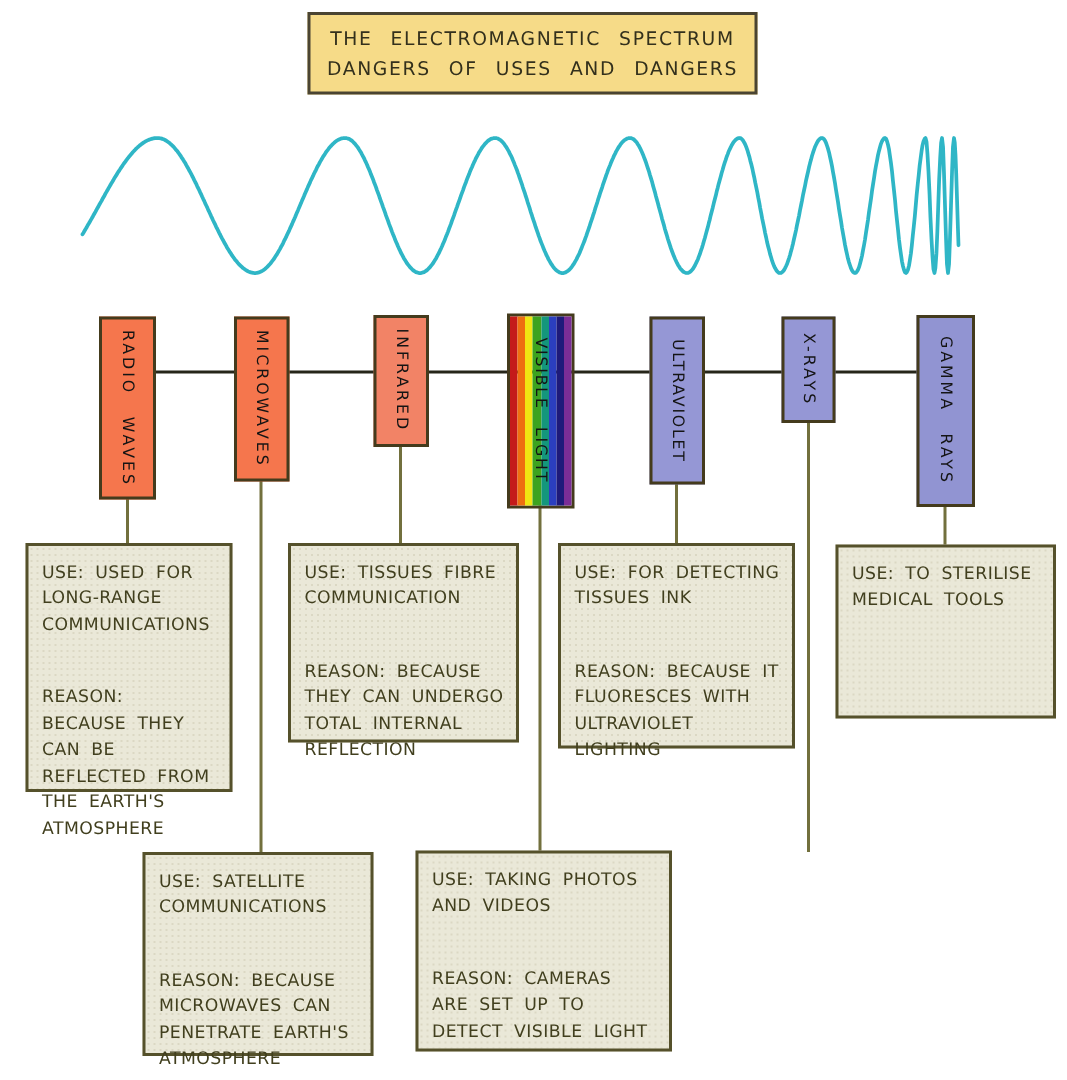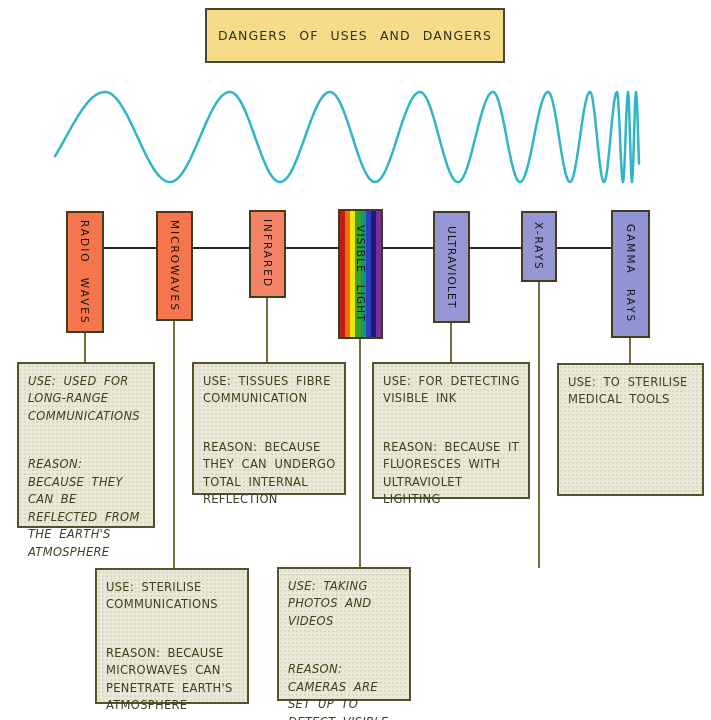--- a/index.html
+++ b/index.html
@@ -43,20 +43,21 @@
 </head>
 <body>
 
 <div class="canvas">
 
   <svg class="wave-svg" width="711" height="720">
     <polyline id="wave-line" fill="none" stroke-width="2.5" stroke-linecap="round" stroke-linejoin="round" points="55.0,156.2 55.7,155.1 56.3,154.0 57.0,152.8 57.7,151.7 58.3,150.5 59.0,149.4 59.7,148.2 60.3,147.1 61.0,145.9 61.7,144.7 62.3,143.5 63.0,142.3 63.7,141.1 64.3,139.9 65.0,138.7 65.7,137.5 66.3,136.3 67.0,135.1 67.7,133.9 68.3,132.7 69.0,131.5 69.7,130.3 70.3,129.1 71.0,127.9 71.7,126.7 72.3,125.6 73.0,124.4 73.7,123.2 74.3,122.1 75.0,121.0 75.7,119.8 76.3,118.7 77.0,117.6 77.7,116.6 78.3,115.5 79.0,114.4 79.7,113.4 80.3,112.4 81.0,111.4 81.7,110.4 82.3,109.4 83.0,108.5 83.7,107.6 84.3,106.7 85.0,105.8 85.7,104.9 86.3,104.1 87.0,103.3 87.7,102.5 88.3,101.7 89.0,101.0 89.7,100.3 90.3,99.6 91.0,98.9 91.7,98.3 92.3,97.7 93.0,97.1 93.7,96.6 94.3,96.1 95.0,95.6 95.7,95.1 96.3,94.7 97.0,94.3 97.7,93.9 98.3,93.6 99.0,93.3 99.7,93.0 100.3,92.8 101.0,92.6 101.7,92.4 102.3,92.3 103.0,92.1 103.7,92.1 104.3,92.0 105.0,92.0 105.7,92.0 106.3,92.1 107.0,92.2 107.7,92.4 108.3,92.6 109.0,92.8 109.6,93.1 110.3,93.5 111.0,93.9 111.6,94.3 112.3,94.8 113.0,95.3 113.6,95.9 114.3,96.5 114.9,97.1 115.6,97.8 116.3,98.5 116.9,99.3 117.6,100.1 118.3,100.9 118.9,101.8 119.6,102.7 120.3,103.7 120.9,104.7 121.6,105.7 122.2,106.7 122.9,107.8 123.6,108.9 124.2,110.1 124.9,111.3 125.6,112.5 126.2,113.7 126.9,114.9 127.6,116.2 128.2,117.5 128.9,118.8 129.5,120.1 130.2,121.5 130.9,122.8 131.5,124.2 132.2,125.6 132.9,127.0 133.5,128.4 134.2,129.8 134.8,131.2 135.5,132.7 136.2,134.1 136.8,135.6 137.5,137.0 138.2,138.4 138.8,139.9 139.5,141.3 140.2,142.8 140.8,144.2 141.5,145.6 142.1,147.0 142.8,148.4 143.5,149.8 144.1,151.2 144.8,152.5 145.5,153.9 146.1,155.2 146.8,156.5 147.4,157.8 148.1,159.1 148.8,160.3 149.4,161.5 150.1,162.7 150.8,163.9 151.4,165.1 152.1,166.2 152.8,167.3 153.4,168.3 154.1,169.3 154.7,170.3 155.4,171.3 156.1,172.2 156.7,173.1 157.4,173.9 158.1,174.7 158.7,175.5 159.4,176.2 160.1,176.9 160.7,177.5 161.4,178.1 162.0,178.7 162.7,179.2 163.4,179.7 164.0,180.1 164.7,180.5 165.4,180.9 166.0,181.2 166.7,181.4 167.3,181.6 168.0,181.8 168.7,181.9 169.3,182.0 170.0,182.0 170.7,182.0 171.3,181.9 172.0,181.8 172.7,181.6 173.3,181.3 174.0,181.0 174.7,180.7 175.3,180.3 176.0,179.8 176.7,179.3 177.3,178.7 178.0,178.1 178.7,177.4 179.3,176.7 180.0,176.0 180.7,175.2 181.3,174.3 182.0,173.4 182.7,172.5 183.3,171.5 184.0,170.4 184.7,169.4 185.3,168.3 186.0,167.1 186.7,165.9 187.3,164.7 188.0,163.5 188.7,162.2 189.3,160.8 190.0,159.5 190.7,158.1 191.3,156.7 192.0,155.3 192.7,153.9 193.3,152.4 194.0,150.9 194.7,149.4 195.3,147.9 196.0,146.4 196.7,144.8 197.3,143.3 198.0,141.7 198.7,140.1 199.3,138.6 200.0,137.0 200.7,135.4 201.3,133.9 202.0,132.3 202.7,130.7 203.3,129.2 204.0,127.6 204.7,126.1 205.3,124.6 206.0,123.1 206.7,121.6 207.3,120.1 208.0,118.7 208.7,117.3 209.3,115.9 210.0,114.5 210.7,113.2 211.3,111.8 212.0,110.5 212.7,109.3 213.3,108.1 214.0,106.9 214.7,105.7 215.3,104.6 216.0,103.6 216.7,102.5 217.3,101.5 218.0,100.6 218.7,99.7 219.3,98.8 220.0,98.0 220.7,97.3 221.3,96.6 222.0,95.9 222.7,95.3 223.3,94.7 224.0,94.2 224.7,93.7 225.3,93.3 226.0,93.0 226.7,92.7 227.3,92.4 228.0,92.2 228.7,92.1 229.3,92.0 230.0,92.0 230.7,92.0 231.3,92.2 232.0,92.4 232.7,92.6 233.3,93.0 234.0,93.4 234.7,93.9 235.3,94.5 236.0,95.2 236.7,95.9 237.3,96.7 238.0,97.6 238.7,98.5 239.3,99.5 240.0,100.6 240.7,101.7 241.3,102.9 242.0,104.2 242.7,105.5 243.3,106.9 244.0,108.3 244.7,109.8 245.3,111.3 246.0,112.9 246.7,114.5 247.3,116.2 248.0,117.8 248.7,119.6 249.3,121.3 250.0,123.1 250.7,124.9 251.3,126.7 252.0,128.6 252.7,130.4 253.3,132.3 254.0,134.2 254.7,136.1 255.3,137.9 256.0,139.8 256.7,141.7 257.3,143.6 258.0,145.4 258.7,147.3 259.3,149.1 260.0,150.9 260.7,152.7 261.3,154.4 262.0,156.2 262.7,157.8 263.3,159.5 264.0,161.1 264.7,162.7 265.3,164.2 266.0,165.7 266.7,167.1 267.3,168.5 268.0,169.8 268.7,171.1 269.3,172.3 270.0,173.4 270.7,174.5 271.3,175.5 272.0,176.4 272.7,177.3 273.3,178.1 274.0,178.8 274.7,179.5 275.3,180.1 276.0,180.6 276.7,181.0 277.3,181.4 278.0,181.6 278.7,181.8 279.3,182.0 280.0,182.0 280.7,182.0 281.3,181.8 282.0,181.6 282.7,181.4 283.3,181.0 284.0,180.6 284.7,180.1 285.3,179.5 286.0,178.8 286.7,178.1 287.3,177.3 288.0,176.4 288.7,175.5 289.3,174.5 290.0,173.4 290.7,172.3 291.3,171.1 292.0,169.8 292.7,168.5 293.3,167.1 294.0,165.7 294.7,164.2 295.3,162.7 296.0,161.1 296.7,159.5 297.3,157.8 298.0,156.2 298.7,154.4 299.3,152.7 300.0,150.9 300.7,149.1 301.3,147.3 302.0,145.4 302.7,143.6 303.3,141.7 304.0,139.8 304.7,137.9 305.3,136.1 306.0,134.2 306.7,132.3 307.3,130.4 308.0,128.6 308.7,126.7 309.3,124.9 310.0,123.1 310.7,121.3 311.3,119.6 312.0,117.8 312.7,116.2 313.3,114.5 314.0,112.9 314.7,111.3 315.3,109.8 316.0,108.3 316.7,106.9 317.3,105.5 318.0,104.2 318.7,102.9 319.3,101.7 320.0,100.6 320.7,99.5 321.3,98.5 322.0,97.6 322.7,96.7 323.3,95.9 324.0,95.2 324.7,94.5 325.3,93.9 326.0,93.4 326.7,93.0 327.3,92.6 328.0,92.4 328.7,92.2 329.3,92.0 330.0,92.0 330.7,92.0 331.3,92.2 332.0,92.4 332.6,92.8 333.3,93.2 334.0,93.7 334.6,94.3 335.3,95.0 336.0,95.8 336.6,96.7 337.3,97.7 337.9,98.7 338.6,99.9 339.3,101.1 339.9,102.4 340.6,103.7 341.3,105.2 341.9,106.7 342.6,108.3 343.2,109.9 343.9,111.6 344.6,113.3 345.2,115.1 345.9,116.9 346.5,118.8 347.2,120.7 347.9,122.7 348.5,124.7 349.2,126.7 349.9,128.7 350.5,130.8 351.2,132.8 351.8,134.9 352.5,137.0 353.2,139.1 353.8,141.2 354.5,143.2 355.1,145.3 355.8,147.3 356.5,149.3 357.1,151.3 357.8,153.3 358.5,155.2 359.1,157.1 359.8,158.9 360.4,160.7 361.1,162.4 361.8,164.1 362.4,165.7 363.1,167.3 363.8,168.8 364.4,170.3 365.1,171.6 365.7,172.9 366.4,174.1 367.1,175.3 367.7,176.3 368.4,177.3 369.0,178.2 369.7,179.0 370.4,179.7 371.0,180.3 371.7,180.8 372.4,181.2 373.0,181.6 373.7,181.8 374.3,182.0 375.0,182.0 375.7,182.0 376.3,181.8 377.0,181.6 377.6,181.2 378.3,180.8 379.0,180.3 379.6,179.7 380.3,179.0 381.0,178.2 381.6,177.3 382.3,176.3 382.9,175.3 383.6,174.1 384.3,172.9 384.9,171.6 385.6,170.3 386.3,168.8 386.9,167.3 387.6,165.7 388.2,164.1 388.9,162.4 389.6,160.7 390.2,158.9 390.9,157.1 391.5,155.2 392.2,153.3 392.9,151.3 393.5,149.3 394.2,147.3 394.9,145.3 395.5,143.2 396.2,141.2 396.8,139.1 397.5,137.0 398.2,134.9 398.8,132.8 399.5,130.8 400.1,128.7 400.8,126.7 401.5,124.7 402.1,122.7 402.8,120.7 403.5,118.8 404.1,116.9 404.8,115.1 405.4,113.3 406.1,111.6 406.8,109.9 407.4,108.3 408.1,106.7 408.8,105.2 409.4,103.7 410.1,102.4 410.7,101.1 411.4,99.9 412.1,98.7 412.7,97.7 413.4,96.7 414.0,95.8 414.7,95.0 415.4,94.3 416.0,93.7 416.7,93.2 417.4,92.8 418.0,92.4 418.7,92.2 419.3,92.0 420.0,92.0 420.7,92.1 421.3,92.3 422.0,92.6 422.7,93.1 423.3,93.7 424.0,94.4 424.7,95.3 425.3,96.3 426.0,97.4 426.7,98.7 427.3,100.0 428.0,101.5 428.7,103.1 429.3,104.7 430.0,106.5 430.7,108.4 431.3,110.3 432.0,112.4 432.7,114.5 433.3,116.7 434.0,118.9 434.7,121.2 435.3,123.6 436.0,126.0 436.7,128.4 437.3,130.8 438.0,133.3 438.7,135.8 439.3,138.2 440.0,140.7 440.7,143.2 441.3,145.6 442.0,148.0 442.7,150.4 443.3,152.8 444.0,155.1 444.7,157.3 445.3,159.5 446.0,161.6 446.7,163.7 447.3,165.6 448.0,167.5 448.7,169.3 449.3,170.9 450.0,172.5 450.7,174.0 451.3,175.3 452.0,176.6 452.7,177.7 453.3,178.7 454.0,179.6 454.7,180.3 455.3,180.9 456.0,181.4 456.7,181.7 457.3,181.9 458.0,182.0 458.7,181.9 459.3,181.7 460.0,181.3 460.6,180.7 461.3,180.0 462.0,179.2 462.6,178.2 463.3,177.0 463.9,175.7 464.6,174.3 465.3,172.8 465.9,171.1 466.6,169.3 467.2,167.4 467.9,165.4 468.6,163.2 469.2,161.0 469.9,158.7 470.5,156.4 471.2,153.9 471.9,151.4 472.5,148.9 473.2,146.3 473.8,143.6 474.5,141.0 475.2,138.3 475.8,135.7 476.5,133.0 477.2,130.4 477.8,127.7 478.5,125.1 479.1,122.6 479.8,120.1 480.5,117.6 481.1,115.3 481.8,113.0 482.4,110.8 483.1,108.6 483.8,106.6 484.4,104.7 485.1,102.9 485.7,101.2 486.4,99.7 487.1,98.3 487.7,97.0 488.4,95.8 489.0,94.8 489.7,94.0 490.4,93.3 491.0,92.7 491.7,92.3 492.3,92.1 493.0,92.0 493.7,92.1 494.3,92.5 495.0,93.2 495.6,94.1 496.3,95.3 497.0,96.7 497.6,98.3 498.3,100.2 498.9,102.3 499.6,104.6 500.2,107.1 500.9,109.7 501.6,112.5 502.2,115.5 502.9,118.6 503.5,121.8 504.2,125.1 504.9,128.4 505.5,131.8 506.2,135.3 506.8,138.7 507.5,142.2 508.1,145.6 508.8,148.9 509.5,152.2 510.1,155.4 510.8,158.5 511.4,161.5 512.1,164.3 512.8,166.9 513.4,169.4 514.1,171.7 514.7,173.8 515.4,175.7 516.0,177.3 516.7,178.7 517.4,179.9 518.0,180.8 518.7,181.5 519.3,181.9 520.0,182.0 520.7,181.9 521.3,181.5 522.0,180.9 522.7,180.0 523.3,178.9 524.0,177.5 524.7,176.0 525.3,174.2 526.0,172.2 526.7,170.0 527.3,167.6 528.0,165.1 528.7,162.3 529.3,159.5 530.0,156.5 530.7,153.4 531.3,150.3 532.0,147.0 532.7,143.7 533.3,140.4 534.0,137.0 534.7,133.6 535.3,130.3 536.0,127.0 536.7,123.7 537.3,120.6 538.0,117.5 538.7,114.5 539.3,111.7 540.0,108.9 540.7,106.4 541.3,104.0 542.0,101.8 542.7,99.8 543.3,98.0 544.0,96.5 544.7,95.1 545.3,94.0 546.0,93.1 546.7,92.5 547.3,92.1 548.0,92.0 548.7,92.2 549.3,92.8 550.0,93.8 550.7,95.2 551.3,97.0 552.0,99.1 552.7,101.6 553.3,104.4 554.0,107.5 554.7,110.9 555.3,114.5 556.0,118.3 556.7,122.3 557.3,126.4 558.0,130.6 558.7,134.9 559.3,139.1 560.0,143.4 560.7,147.6 561.3,151.7 562.0,155.7 562.7,159.5 563.3,163.1 564.0,166.5 564.7,169.6 565.3,172.4 566.0,174.9 566.7,177.0 567.3,178.8 568.0,180.2 568.7,181.2 569.3,181.8 570.0,182.0 570.7,181.8 571.3,181.0 572.0,179.8 572.7,178.1 573.3,176.0 574.0,173.4 574.7,170.4 575.3,167.1 576.0,163.5 576.7,159.5 577.3,155.3 578.0,150.9 578.7,146.4 579.3,141.7 580.0,137.0 580.7,132.3 581.3,127.6 582.0,123.1 582.7,118.7 583.3,114.5 584.0,110.5 584.7,106.9 585.3,103.6 586.0,100.6 586.7,98.0 587.3,95.9 588.0,94.2 588.7,93.0 589.3,92.2 590.0,92.0 590.7,92.5 591.3,94.0 592.0,96.5 592.7,99.8 593.3,104.0 594.0,108.9 594.7,114.5 595.3,120.6 596.0,127.0 596.7,133.6 597.3,140.4 598.0,147.0 598.7,153.4 599.3,159.5 600.0,165.1 600.7,170.0 601.3,174.2 602.0,177.5 602.7,180.0 603.3,181.5 604.0,182.0 604.6,181.4 605.3,179.8 606.0,177.1 606.6,173.4 607.3,168.8 607.9,163.5 608.5,157.4 609.2,150.9 609.9,144.0 610.5,137.0 611.1,130.0 611.8,123.1 612.5,116.6 613.1,110.5 613.8,105.2 614.4,100.6 615.0,96.9 615.7,94.2 616.4,92.6 617.0,92.0 617.7,94.7 618.3,102.5 619.0,114.5 619.7,129.2 620.3,144.8 621.0,159.5 621.7,171.5 622.3,179.3 623.0,182.0 623.6,178.6 624.3,168.8 624.9,154.2 625.5,137.0 626.1,119.8 626.8,105.2 627.4,95.4 628.0,92.0 628.7,98.0 629.3,114.5 630.0,137.0 630.7,159.5 631.3,176.0 632.0,182.0 632.7,176.0 633.3,159.5 634.0,137.0 634.7,114.5 635.3,98.0 636.0,92.0 636.5,95.0 637.0,103.6 637.5,116.6 638.0,132.3 638.5,148.6 639,163.5" stroke="#2fb6c6"></polyline>
   </svg>
 
   <div class="title-box" id="title-box" style="background-color: rgb(246, 219, 136);">
+    <div>THE ELECTROMAGNETIC SPECTRUM</div>
     <div>DANGERS OF USES AND DANGERS</div>
   </div>
 
   <div class="axis-line" style="background-color: rgb(38, 38, 26);"></div>
 
   <div class="vline" style="left:84px;top:331px;height:32px;"></div>
   <div class="vline" style="left:173px;top:319px;height:250px;"></div>
   <div class="vline" style="left:266px;top:296px;height:67px;"></div>
   <div class="vline" style="left:359px;top:337px;height:231px;"></div>
   <div class="vline" style="left:450px;top:321px;height:42px;"></div>
@@ -88,38 +89,38 @@
   <div class="band" style="left: 433px; top: 211px; width: 37px; height: 112px; background-color: rgb(149, 151, 213);">
     <span class="band-label" style="letter-spacing:1.2px;">ULTRAVIOLET</span>
   </div>
   <div class="band" style="left: 521px; top: 211px; width: 36px; height: 71px; background-color: rgb(149, 151, 213);">
     <span class="band-label">X-RAYS</span>
   </div>
   <div class="band" style="left: 611px; top: 210px; width: 39px; height: 128px; background-color: rgb(145, 148, 210);">
     <span class="band-label">GAMMA RAYS</span>
   </div>
 
-  <div class="desc" style="left:17px;top:362px;width:138px;height:166px;font-style:italic;">
+  <div class="desc" style="left:17px;top:362px;width:138px;height:166px;">
     <p>USE: USED FOR LONG-RANGE COMMUNICATIONS</p>
     <p>REASON: BECAUSE THEY CAN BE REFLECTED FROM THE EARTH'S ATMOSPHERE</p>
   </div>
   <div class="desc" style="left:192px;top:362px;width:154px;height:133px;">
     <p>USE: TISSUES FIBRE COMMUNICATION</p>
     <p>REASON: BECAUSE THEY CAN UNDERGO TOTAL INTERNAL REFLECTION</p>
   </div>
   <div class="desc" style="left:372px;top:362px;width:158px;height:137px;">
-    <p>USE: FOR DETECTING VISIBLE INK</p>
+    <p>USE: FOR DETECTING TISSUES INK</p>
     <p>REASON: BECAUSE IT FLUORESCES WITH ULTRAVIOLET LIGHTING</p>
   </div>
-  <div class="desc" style="left:557px;top:363px;width:147px;height:133px;">
+  <div class="desc" style="left:557px;top:363px;width:147px;height:116px;">
     <p>USE: TO STERILISE MEDICAL TOOLS</p>
   </div>
 
   <div class="desc" style="left:95px;top:568px;width:154px;height:136px;">
-    <p>USE: STERILISE COMMUNICATIONS</p>
+    <p>USE: SATELLITE COMMUNICATIONS</p>
     <p>REASON: BECAUSE MICROWAVES CAN PENETRATE EARTH'S ATMOSPHERE</p>
   </div>
-  <div class="desc" style="left:277px;top:567px;width:134px;height:134px;font-style:italic;">
+  <div class="desc" style="left:277px;top:567px;width:171px;height:134px;">
     <p>USE: TAKING PHOTOS AND VIDEOS</p>
     <p>REASON: CAMERAS ARE SET UP TO DETECT VISIBLE LIGHT</p>
   </div>
 
 </div>
 
 </body></html>

